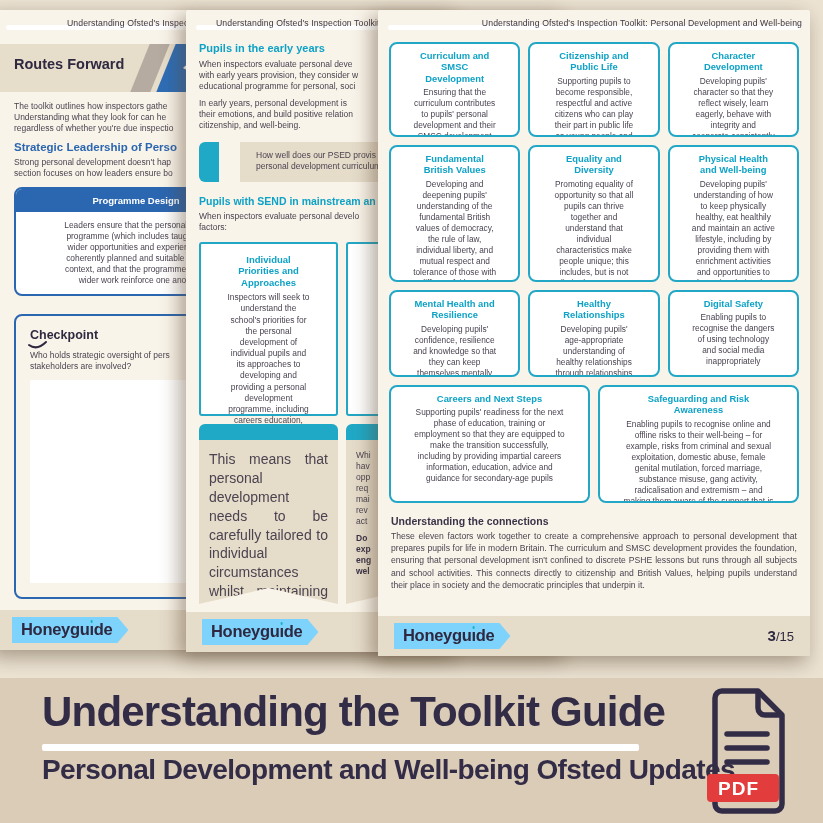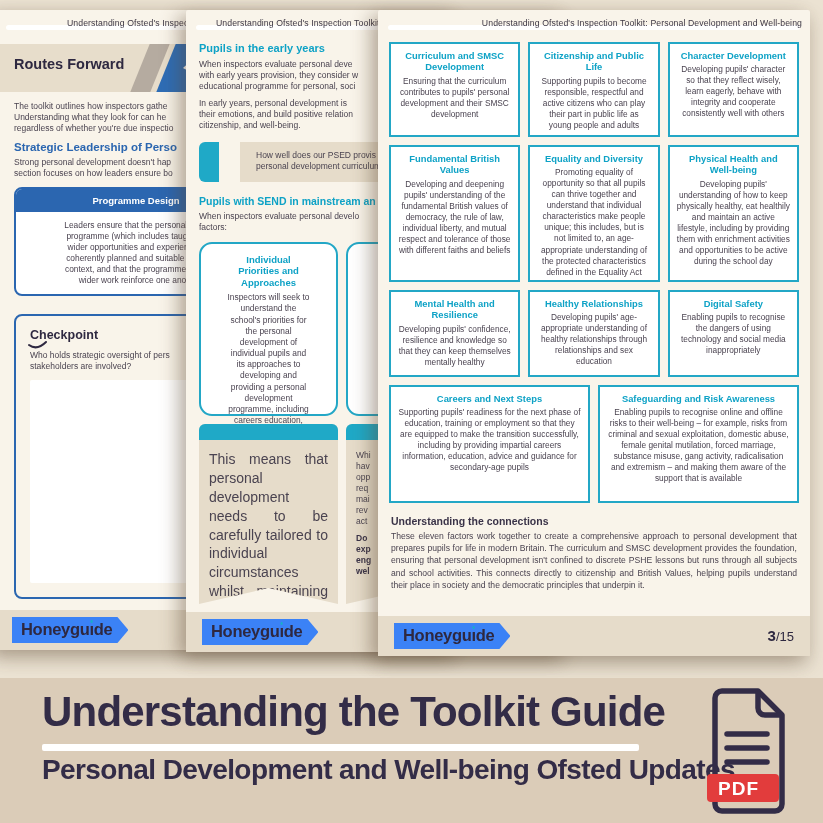--- a/index.html
+++ b/index.html
@@ -8,21 +8,21 @@
   
   .hero{position:absolute;left:0;top:0;width:823px;height:678px;background:#ebe2d2;overflow:hidden;}
   .page{position:absolute;background:#f9f4ea;border-radius:2px;
         box-shadow:-9px 5px 18px rgba(92,72,50,.32), 0 8px 18px rgba(92,72,50,.22);}
   .page-header{position:relative;height:24px;}
   .header-bar{position:absolute;left:10px;right:10px;top:15px;height:5px;background:#ffffff;border-radius:3px;}
   .header-text{position:relative;font-size:8.7px;color:#3d3745;letter-spacing:.1px;
                white-space:nowrap;padding-top:8px;z-index:1;}
   .footer-band{position:absolute;left:0;right:0;bottom:0;height:40px;background:#e6dcca;
                display:flex;align-items:center;justify-content:space-between;padding:0 16px;box-sizing:border-box;}
-  .hg-logo{display:inline-block;background:#3b82f6;padding:3px 16px 4px 9px;
+  .hg-logo{display:inline-block;background:#7dd3fc;padding:3px 16px 4px 9px;
            clip-path:polygon(0 0,calc(100% - 11px) 0,100% 50%,calc(100% - 11px) 100%,0 100%);}
   .hg-text{font-size:16.5px;font-weight:800;color:#2e2840;letter-spacing:-.3px;}
   .hg-i{position:relative;display:inline-block;}
   .hg-i::after{content:'';position:absolute;left:50%;transform:translateX(-50%);top:.02em;
                width:.17em;height:.17em;border-radius:50%;background:#17b0c9;}
   .pagenum{color:#2e2840;white-space:nowrap;}
   .pagenum b{font-size:15px;font-weight:800;}
   .pagenum span{font-size:13px;}
   .tline{white-space:nowrap;overflow:hidden;font-size:8.5px;color:#4a4350;line-height:11px;}
   
@@ -46,36 +46,36 @@
   .cp-area{position:absolute;left:14px;right:14px;top:64px;bottom:14px;background:#ffffff;border-radius:2px;}
   
   #page2{left:186px;top:10px;width:380px;height:642px;z-index:2;}
   #page2 .content{padding-left:13px;}
   .h-teal{font-size:10.5px;font-weight:800;color:#0ea2c6;white-space:nowrap;overflow:hidden;}
   .callout{margin-top:11px;display:flex;width:330px;height:40px;}
   .callout-accent{width:20px;background:#1fa9c7;border-radius:6px 0 0 6px;flex:none;}
   .callout-body{flex:1;background:#e6dcca;padding:8px 0 0 16px;margin-left:21px;}
   .mp-cards{display:flex;gap:8px;margin-top:9px;}
   .mp-card{width:139px;height:174px;box-sizing:border-box;background:#fff;border:2px solid #23a7c6;
-           border-radius:13px;padding:10px 26px;text-align:center;flex:none;}
+           border-radius:3px;padding:10px 26px;text-align:center;flex:none;}
   .mp-card-title{font-size:9.5px;font-weight:800;color:#0ea2c6;line-height:1.2;margin-bottom:4px;}
   .mp-card-body{font-size:8.4px;color:#4a4350;line-height:1.33;}
   .ribbons{display:flex;gap:8px;margin-top:8px;}
   .ribbon{width:139px;height:180px;box-sizing:border-box;flex:none;background:#e6dcca;
           border-radius:6px 6px 0 0;clip-path:polygon(0 0,100% 0,100% 100%,50% calc(100% - 16px),0 100%);}
   .ribbon-top{height:16px;background:#1fa9c7;border-radius:6px 6px 0 0;}
   .ribbon-body{padding:10px;}
   .ribbon-body p{margin:0 0 8px 0;font-size:14px;color:#4a4350;line-height:1.35;text-align:justify;}
   .ribbon-q{font-weight:800;color:#3a3348;}
   
   #page3{left:378px;top:10px;width:432px;height:646px;z-index:3;}
   #page3 .header-text{text-align:right;padding-right:8px;}
   .grid3{display:grid;grid-template-columns:repeat(3,1fr);grid-template-rows:95px 137px 87px;gap:8px;margin:8px 11px 0 11px;}
   .grid2{display:grid;grid-template-columns:repeat(2,1fr);grid-template-rows:118px;gap:8px;margin:8px 11px 0 11px;}
-  .fp-card{background:#fff;border:2px solid #23a7c6;border-radius:0;padding:6px 7px;
+  .fp-card{background:#fff;border:2px solid #23a7c6;border-radius:8px;padding:6px 22px;
            box-sizing:border-box;text-align:center;overflow:hidden;}
   .fp-card-title{font-size:9.4px;font-weight:800;color:#0ea2c6;line-height:1.2;margin-bottom:3px;}
   .fp-card-body{font-size:8.3px;color:#4a4350;line-height:1.33;}
   .connections{margin:12px 13px 0 13px;}
   .conn-title{font-size:10.5px;font-weight:800;color:#3a3348;}
   .conn-body{margin-top:3px;font-size:8.6px;color:#4a4350;line-height:1.42;text-align:justify;}
   
   .bottom{position:absolute;left:0;top:678px;width:823px;height:135px;background:#dbccb8;}
   .bt-title{position:absolute;left:42px;top:10px;font-size:42px;font-weight:800;color:#332c47;
             letter-spacing:-.8px;white-space:nowrap;}

